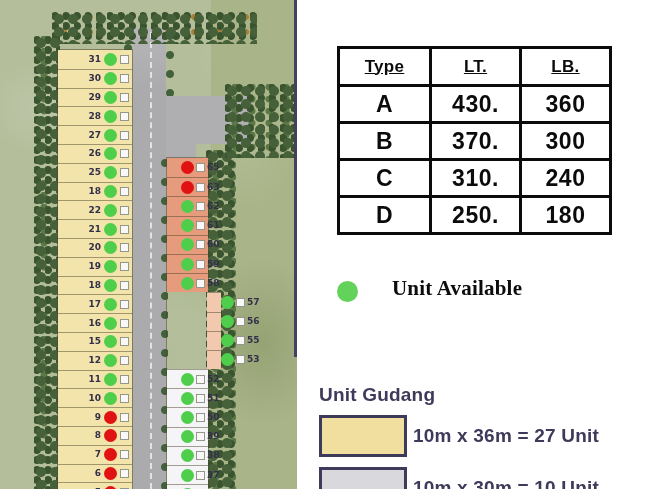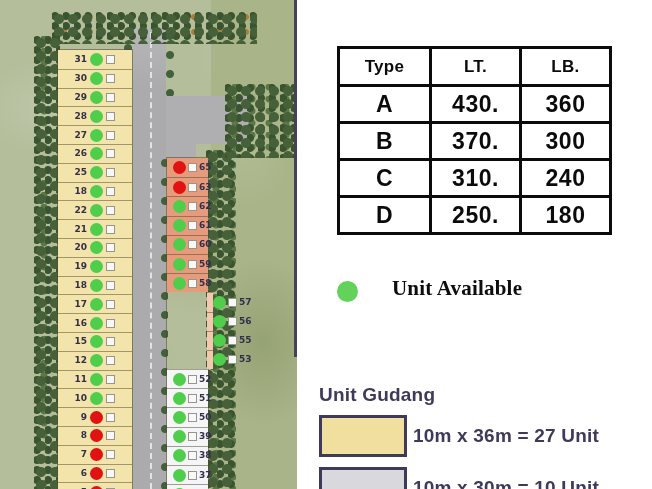--- a/index.html
+++ b/index.html
@@ -43,40 +43,40 @@
     border-left:2px dashed #E2E2E2; }
   #junction { position:absolute; left:166px; top:96px; width:86px; height:48px; background:#AFAFB2; }
   #junction-stub { position:absolute; left:166px; top:144px; width:30px; height:14px; background:#AFAFB2; }
 
   
   .col { position:absolute; border:1px solid rgba(80,70,45,.55); }
   #left-col  { left:57px;  top:49px;  width:76px; }
   #mid-col   { left:166px; top:157px; width:43px; }
   .unit-row { display:flex; align-items:center; border-top:1px solid rgba(80,70,45,.5); }
   .unit-row:first-child { border-top:none; }
-  #left-col .unit-row { height:18.8px; justify-content:flex-end; padding-right:17px; gap:3px; }
-  #mid-col  .unit-row { height:19.2px; justify-content:flex-start; padding-left:6px; gap:2px; }
+  #left-col .unit-row { height:18.8px; justify-content:flex-end; padding-right:3px; gap:3px; }
+  #mid-col  .unit-row { height:19.2px; justify-content:flex-start; padding-left:14px; gap:2px; }
   .u-yellow { background:#F2E4AB; }
   .u-salmon { background:#E69B7C; }
   .u-peach  { background:#F2C9AE;margin-left:40px; }
   .u-white  { background:#F5F4F6; }
   .unit-no { font-family:"DejaVu Sans", sans-serif; font-size:9px; font-weight:bold;
              color:#332F4A; line-height:1; }
   #mid-col .unit-no { order:3; }
   .dot { width:13px; height:13px; border-radius:50%; flex:0 0 auto; }
   .dot.available { background:#4FCE4B; }
   .dot.sold { background:#E11212; }
   .entry-sq { width:9px; height:9px; background:#F8F8F8; border:1px solid #97968D; flex:0 0 auto; }
 
   
   #spec-table { position:absolute; left:337px; top:46px; border-collapse:collapse;
     background:#fff; }
   #spec-table th, #spec-table td { border:3px solid #0B0B0B; text-align:center;
     font-weight:bold; color:#0B0B0B; }
-  #spec-table th { height:38px; font-size:17px; letter-spacing:.3px; }
+  #spec-table th { height:38px; font-size:17px; letter-spacing:.3px;text-decoration:underline; }
   #spec-table td { height:37px; font-size:23px; letter-spacing:.5px; }
   .c-type { width:92px; } .c-lt { width:90px; } .c-lb { width:90px;margin-left:12px; }
 
   #avail-dot { position:absolute; left:337px; top:281px; width:21px; height:21px;
     border-radius:50%; background:#63D25B; }
   #avail-label { position:absolute; left:392px; top:276px; font-size:21px; font-weight:bold;
     color:#0D0D0D; letter-spacing:.2px;font-family:Liberation Serif, serif; }
 
   #gudang { position:absolute; left:319px; top:384px; width:320px; }
   #gudang-title { font-size:19px; font-weight:bold; color:#3E3A59; letter-spacing:.2px; }

